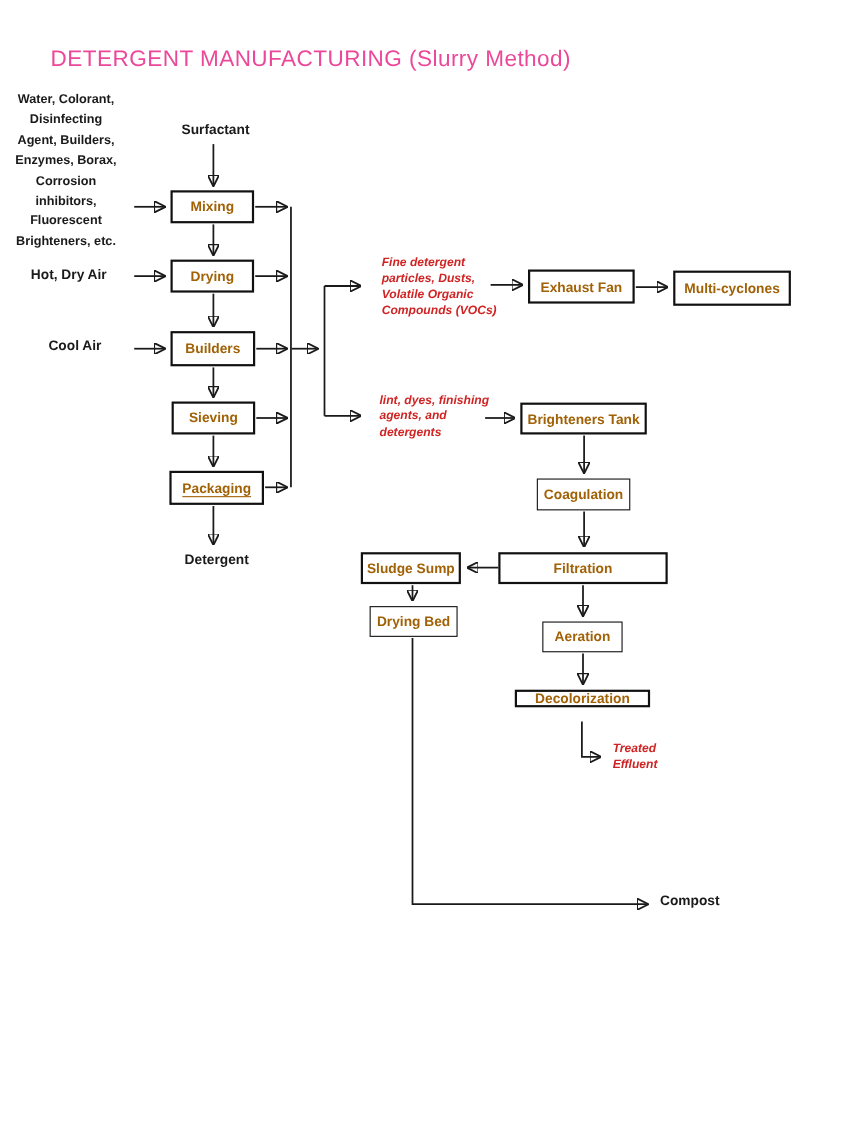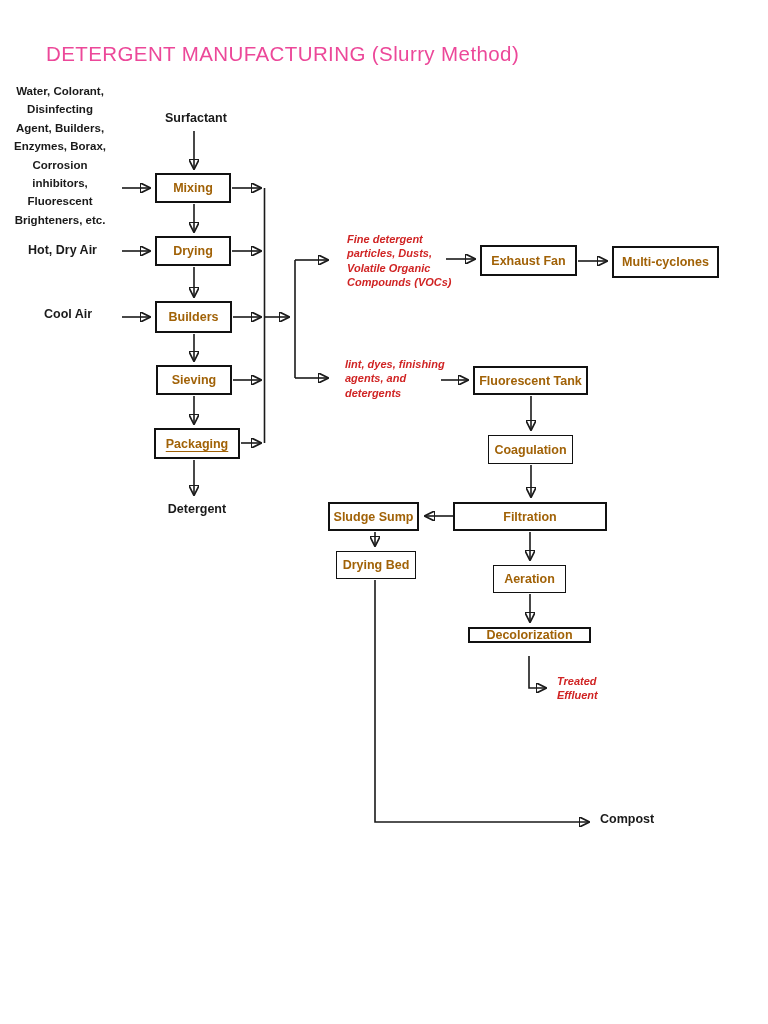--- a/index.html
+++ b/index.html
@@ -63,21 +63,21 @@
 Compounds (VOCs)</div>
 <div class="abs red-note" style="left:345px;top:357px;width:110px;">lint, dyes, finishing
 agents, and
 detergents</div>
 <div class="abs red-note" style="left:557px;top:674px;width:60px;">Treated
 Effluent</div>
 
 <div class="abs node" style="left:480px;top:245px;width:97px;height:31px;">Exhaust Fan</div>
 <div class="abs node" style="left:612px;top:246px;width:107px;height:32px;">Multi-cyclones</div>
 
-<div class="abs node" style="left:473px;top:366px;width:115px;height:29px;">Fluorescent Tank</div>
+<div class="abs node" style="left:473px;top:366px;width:115px;height:29px;">Brighteners Tank</div>
 <div class="abs node thin" style="left:488px;top:435px;width:85px;height:29px;">Coagulation</div>
 <div class="abs node" style="left:453px;top:502px;width:154px;height:29px;">Filtration</div>
 <div class="abs node" style="left:328px;top:502px;width:91px;height:29px;">Sludge Sump</div>
 <div class="abs node thin" style="left:336px;top:551px;width:80px;height:28px;">Drying Bed</div>
 <div class="abs node thin" style="left:493px;top:565px;width:73px;height:28px;">Aeration</div>
 <div class="abs node" style="left:468px;top:627px;width:123px;height:16px;">Decolorization</div>
 
 <div class="abs side-label" style="left:600px;top:812px;">Compost</div>
 
 <svg class="arrows abs" viewBox="0 0 768 1024">

